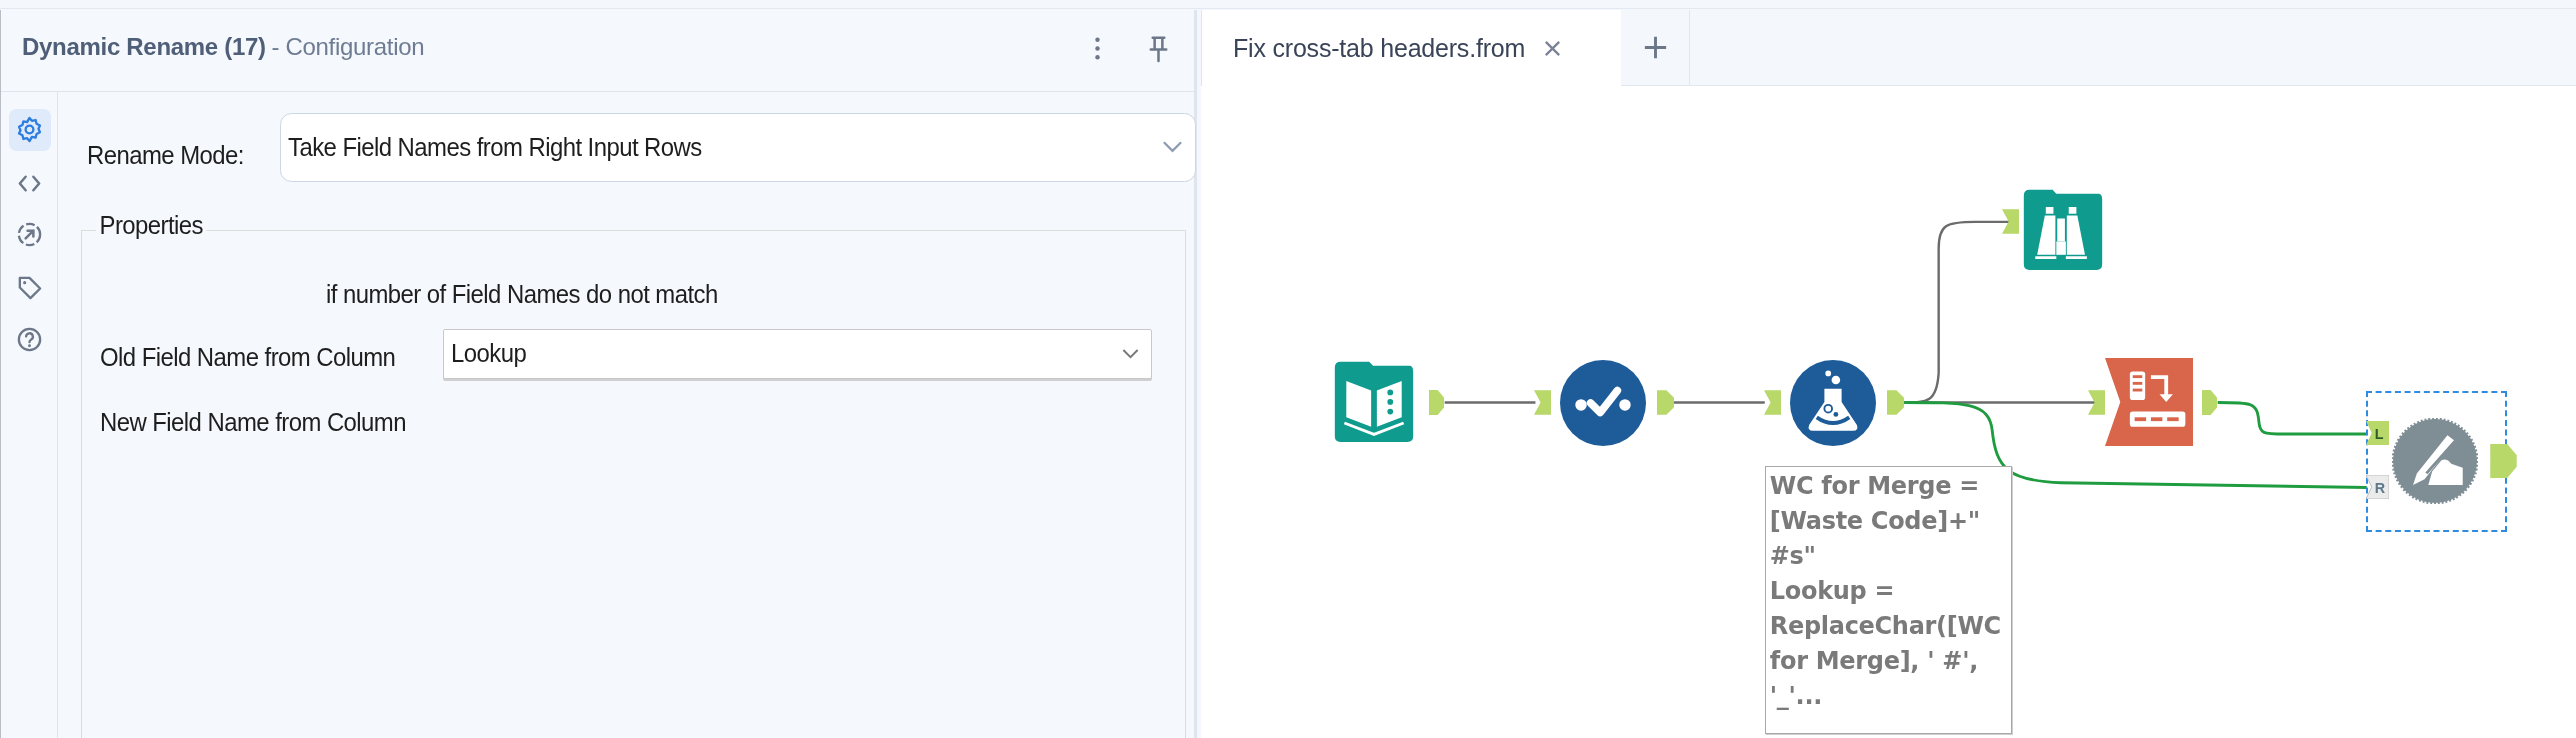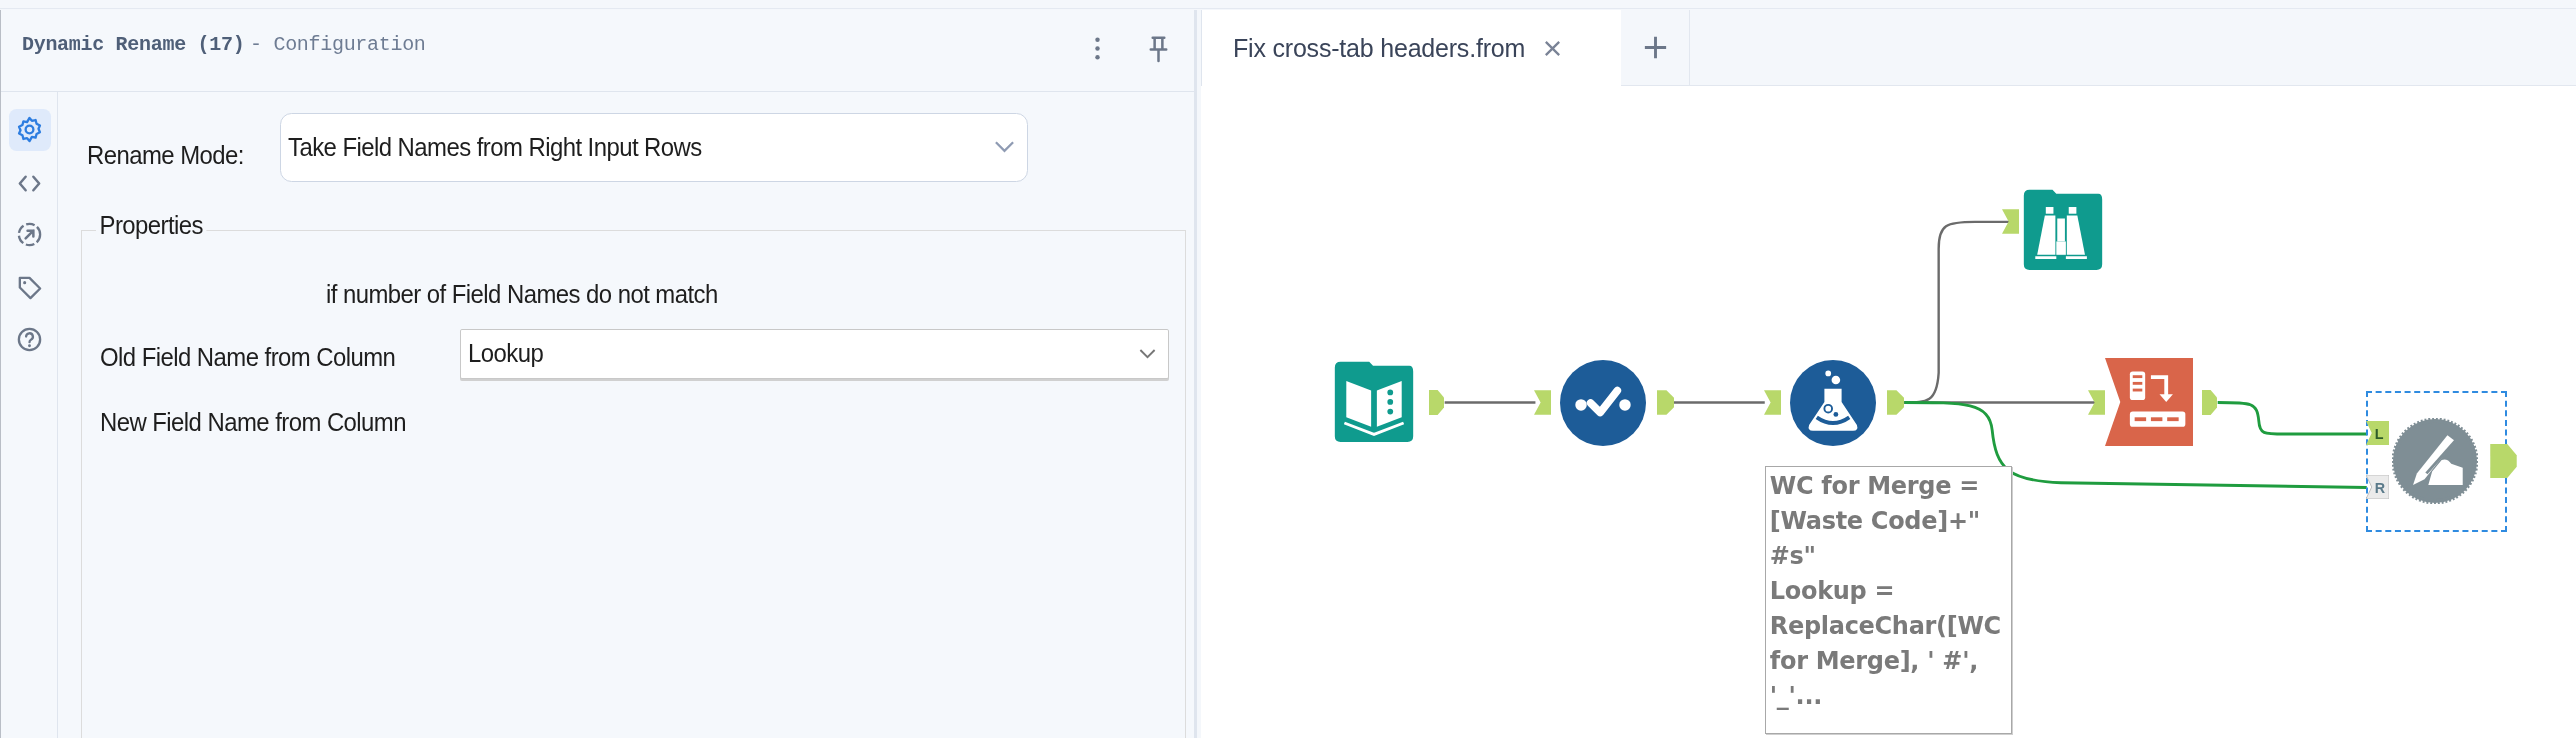--- a/index.html
+++ b/index.html
@@ -6,21 +6,21 @@
   body {
     width: 2576px; height: 739px; overflow: hidden; position: relative;
     background: #f4f7fb;
     font-family: "Liberation Sans", sans-serif;
   }
   .topstrip { position: absolute; left: 0; top: 0; width: 2576px; height: 7.6px; background: #f4f7fb; border-bottom: 1.9px solid #e4e9f1; }
 
   
   .cfg-panel { position: absolute; left: 0; top: 9.6px; width: 1197px; height: 729px; background: #f5f8fc; border-left: 1.9px solid #b9bec6; border-right: 3.8px solid #dfe5ee; box-sizing: border-box; }
   .cfg-header { position: absolute; left: 0; top: 0; width: 1193px; height: 82px; border-bottom: 1.9px solid #dfe5ee; box-sizing: border-box; }
-  .cfg-title { position: absolute; left: 21px; top: 23px; font-size: 20px; color: #5b6b84; white-space: nowrap; letter-spacing: -0.3px; font-family: Liberation Mono, monospace; }
+  .cfg-title { position: absolute; left: 21px; top: 23px; font-size: 24px; color: #5b6b84; white-space: nowrap; letter-spacing: -0.3px; }
   .cfg-title .bold { color: #4f5f78; font-weight: 600; }
   .cfg-title .sub { color: #6e7c93; margin-left: 5.7px; }
   .hdr-btn { position: absolute; top: 23px; width: 32px; height: 32px; display: flex; align-items: center; justify-content: center; cursor: pointer; }
   .hdr-btn svg { width: 29px; height: 29px; }
 
   .side-rail { position: absolute; left: 0; top: 82px; width: 57px; height: 647px; border-right: 1.9px solid #dfe5ee; box-sizing: border-box; }
   .rail-btn { position: absolute; left: 7.6px; width: 42px; height: 42px; border-radius: 7.6px; display: flex; align-items: center; justify-content: center; cursor: pointer; }
   .rail-btn.active { background: #dfeafb; }
   .rail-btn svg { width: 29px; height: 29px; }
 
@@ -103,34 +103,34 @@
       <svg viewBox="0 0 30 30">
           <circle cx="15" cy="15" r="11" fill="none" stroke="#6c7789" stroke-width="2.4"></circle>
           <path d="M11.5 12 a3.5 3.5 0 1 1 5 3.2 c-1.2.6-1.5 1.3-1.5 2.6" fill="none" stroke="#6c7789" stroke-width="2.4" stroke-linecap="round"></path>
           <circle cx="15" cy="21.5" r="1.5" fill="#6c7789"></circle>
         </svg>
     </div>
   </div>
 
   <div class="cfg-body">
     <span class="lbl" style="left:29px; top:48px;">Rename Mode:</span>
-    <div class="select round" style="left:222px; top:21px; width:748px; height:69px;">
+    <div class="select round" style="left:222px; top:21px; width:916px; height:69px;">
       <span class="val">Take Field Names from Right Input Rows</span>
       <svg class="chev" viewBox="0 0 24 16">
           <path d="M3 3 L12 12 L21 3" fill="none" stroke="#8f9bb3" stroke-width="2.4"></path>
         </svg>
     </div>
 
     <div class="fieldset"></div>
     <span class="legend">Properties</span>
 
     <span class="lbl" style="left:268px; top:187px;">if number of Field Names do not match</span>
 
     <span class="lbl" style="left:42px; top:250px;">Old Field Name from Column</span>
-    <div class="select flat" style="left:402px; top:237px; width:709px; height:50px;">
+    <div class="select flat" style="left:385px; top:237px; width:709px; height:50px;">
       <span class="val">Lookup</span>
       <svg class="chev" style="width:19px;height:13.4px;" viewBox="0 0 24 16">
           <path d="M3 3 L12 12 L21 3" fill="none" stroke="#777" stroke-width="2.4"></path>
         </svg>
     </div>
 
     <span class="lbl" style="left:42px; top:315px;">New Field Name from Column</span>
   </div>
 </div>
 

